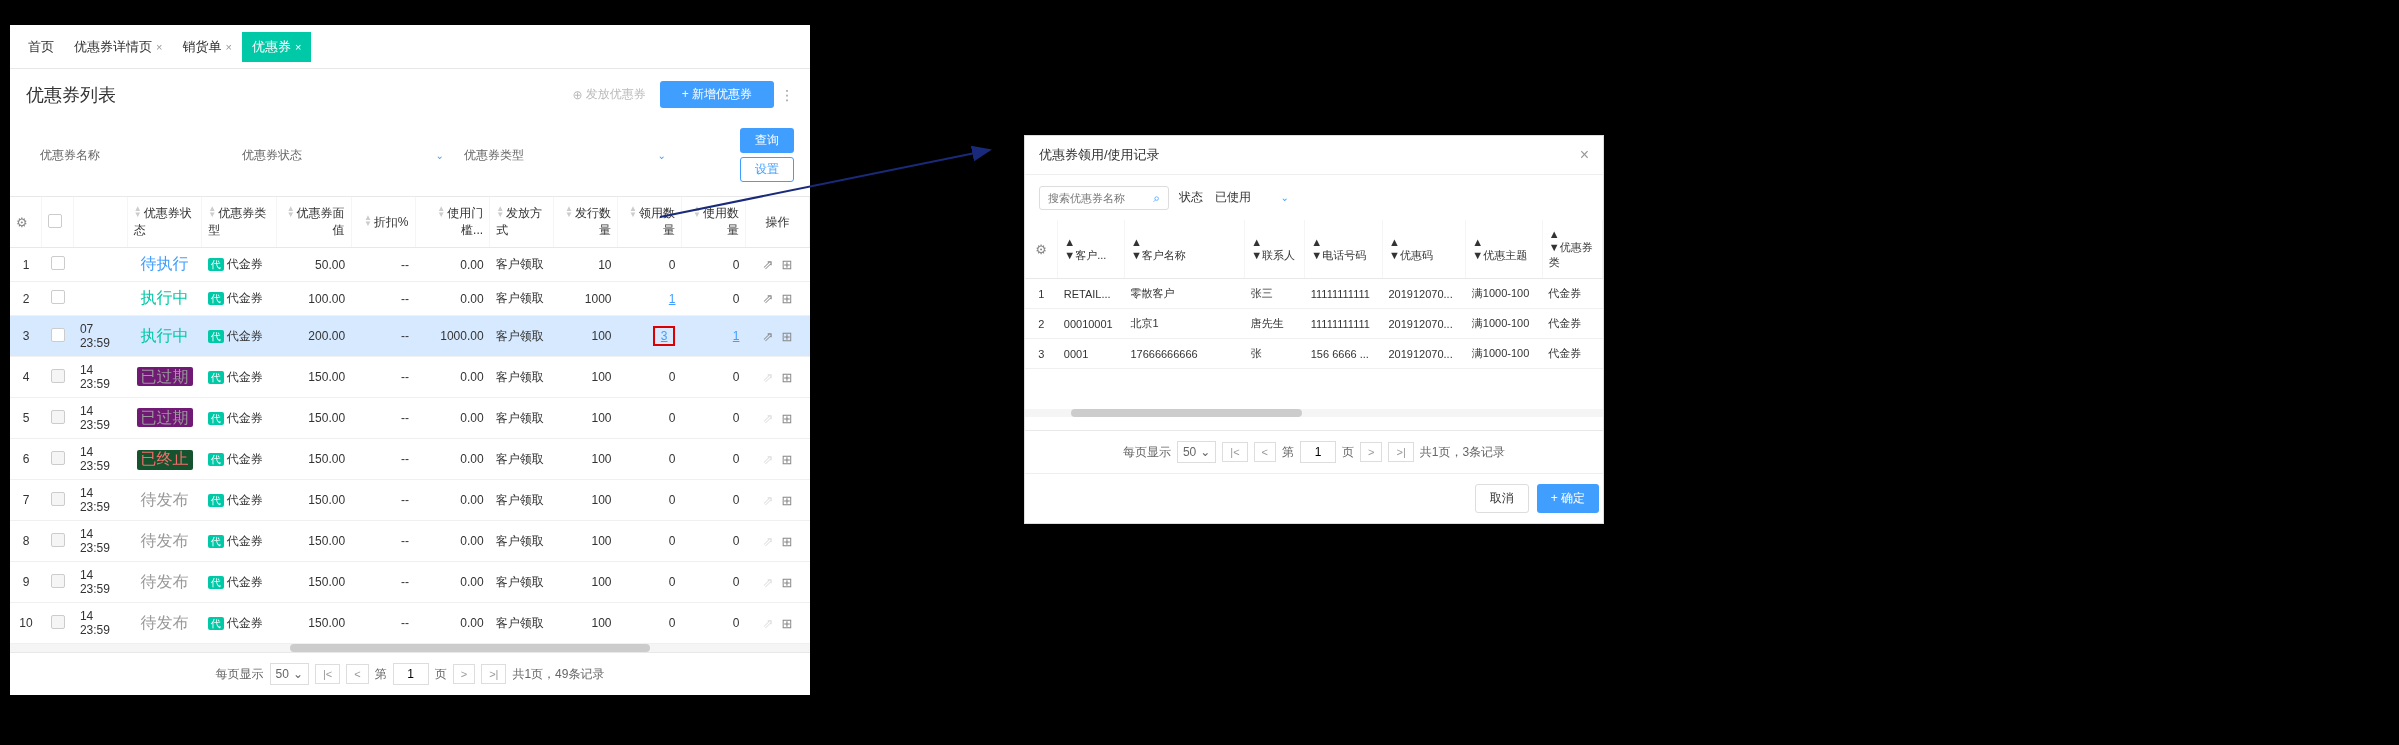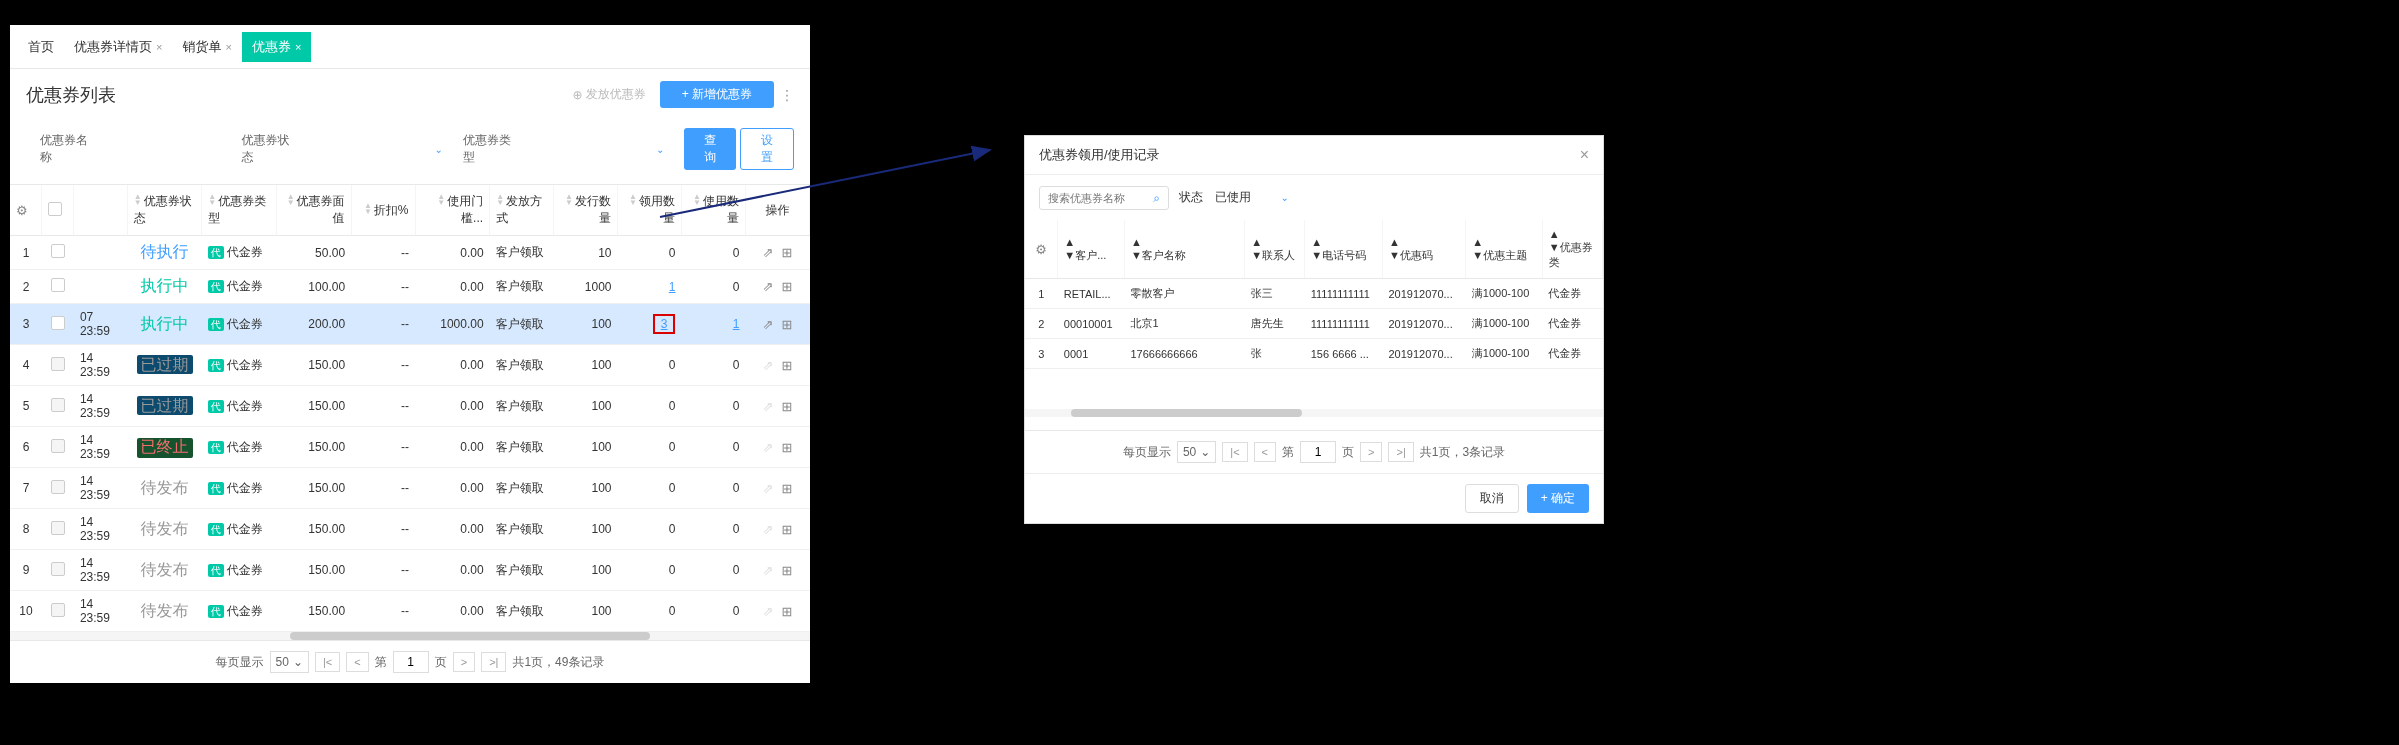--- a/index.html
+++ b/index.html
@@ -23,38 +23,38 @@
     .btn-primary { background: #409eff; color: #fff; border: none; padding: 5px 22px; border-radius: 3px; font-size: 12px; cursor: pointer; }
     .btn-primary::before { content: "+ "; }
     .btn-default { background: #fff; color: #333; border: 1px solid #ddd; padding: 5px 14px; border-radius: 3px; font-size: 12px; cursor: pointer; }
     
     
     .filter-bar { display: flex; align-items: center; gap: 16px; padding: 8px 16px 14px 30px; border-bottom: 1px solid #e8e8e8; position: relative; }
     .filter-group { display: flex; align-items: center; gap: 6px; }
     .filter-label { font-size: 12px; color: #666; }
     .filter-input { border: none; border-bottom: 1px solid transparent; padding: 4px; width: 120px; font-size: 12px; }
     .filter-select { border: none; padding: 4px; width: 140px; font-size: 12px; color: #999; display: flex; justify-content: flex-end; align-items: center; cursor: pointer; }
-    .filter-actions { margin-left: auto; display: flex; flex-direction: row; gap: 4px; }
+    .filter-actions { margin-left: auto; display: flex; flex-direction: column; gap: 4px; }
     .btn-search { background: #409eff; color: #fff; border: none; padding: 4px 14px; border-radius: 3px; font-size: 12px; cursor: pointer; }
     .btn-settings { background: #fff; color: #409eff; border: 1px solid #409eff; padding: 3px 14px; border-radius: 3px; font-size: 12px; cursor: pointer; }
     
     
     .table { width: 100%; border-collapse: collapse; }
     .table th { background: #fff; border-bottom: 1px solid #e8e8e8; padding: 8px 6px; font-size: 12px; font-weight: normal; color: #333; text-align: left; position: relative; border-right: 1px solid #f5f5f5; }
     .table th .sort { color: #ccc; font-size: 8px; margin-right: 2px; display: inline-block; line-height: 6px; }
     .table td { border-bottom: 1px solid #f0f0f0; padding: 6px 6px; font-size: 12px; text-align: right; }
     .table td.center { text-align: center; }
     .table td.left { text-align: left; }
     .table tr.highlighted { background: #d6e9ff; }
     .checkbox { width: 14px; height: 14px; border: 1px solid #ccc; border-radius: 2px; display: inline-block; background: #fff; }
     .checkbox.disabled { background: #f5f5f5; }
     .status-tag { padding: 1px 2px; font-size: 16px; }
     .status-pending { color: #409eff; }
     .status-running { color: #00c9a7; }
-    .status-expired { color: #999; background: #0c4a6e; padding: 1px 4px; border-radius: 2px; }
+    .status-expired { color: #999; background: #701a75; padding: 1px 4px; border-radius: 2px; }
     .status-stopped { color: #f56c6c; background: #14532d; padding: 1px 4px; border-radius: 2px; font-family: Liberation Mono, monospace; }
     .status-unpub { color: #999; }
     .type-badge { background: #00c9a7; color: #fff; padding: 1px 3px; border-radius: 2px; font-size: 10px; margin-right: 3px; }
     .action-icon { color: #888; cursor: pointer; padding: 0 4px; font-size: 13px; }
     .action-icon.disabled { color: #ddd; }
     .highlight-box { border: 2px solid #d00; padding: 1px 6px; display: inline-block; }
     .link-num { color: #409eff; text-decoration: underline; cursor: pointer; }
     
     
     .pagination { display: flex; align-items: center; justify-content: center; gap: 6px; padding: 10px; font-size: 12px; color: #666; border-top: 1px solid #e8e8e8; }
@@ -75,21 +75,21 @@
     .status-select .value { color: #333; padding: 4px 40px 4px 6px; display: flex; align-items: center; justify-content: space-between; width: 120px; }
     .status-select .chev { color: #409eff; font-size: 10px; }
     
     .modal-table { width: 100%; border-collapse: collapse; }
     .modal-table th { border-bottom: 1px solid #e8e8e8; padding: 8px 6px; font-size: 11px; font-weight: normal; text-align: left; border-right: 1px solid #f5f5f5; }
     .modal-table td { border-bottom: 1px solid #f0f0f0; padding: 7px 6px; font-size: 11px; text-align: left; white-space: nowrap; overflow: hidden; text-overflow: ellipsis; }
     .modal-table td.center { text-align: center; }
     
     .modal-body { min-height: 210px; overflow-x: auto; }
     
-    .modal-footer { padding: 10px 14px; border-top: 1px solid #eee; display: flex; justify-content: flex-end; gap: 8px; }
+    .modal-footer { padding: 10px 4px; border-top: 1px solid #eee; display: flex; justify-content: flex-end; gap: 8px; }
     
     
     .arrow-svg { position: absolute; pointer-events: none; }
     
     .gear-icon::before { content: "⚙"; color: #888; font-size: 13px; }
     .chevron-down { color: #409eff; font-size: 10px; }
     .sort::before { content: "▲\A▼"; white-space: pre; }
     .menu-dots { color: #999; font-size: 14px; }
     .scrollbar-h { height: 8px; background: #f5f5f5; position: relative; }
     .scrollbar-thumb { position: absolute; height: 100%; background: #ccc; border-radius: 4px; }

